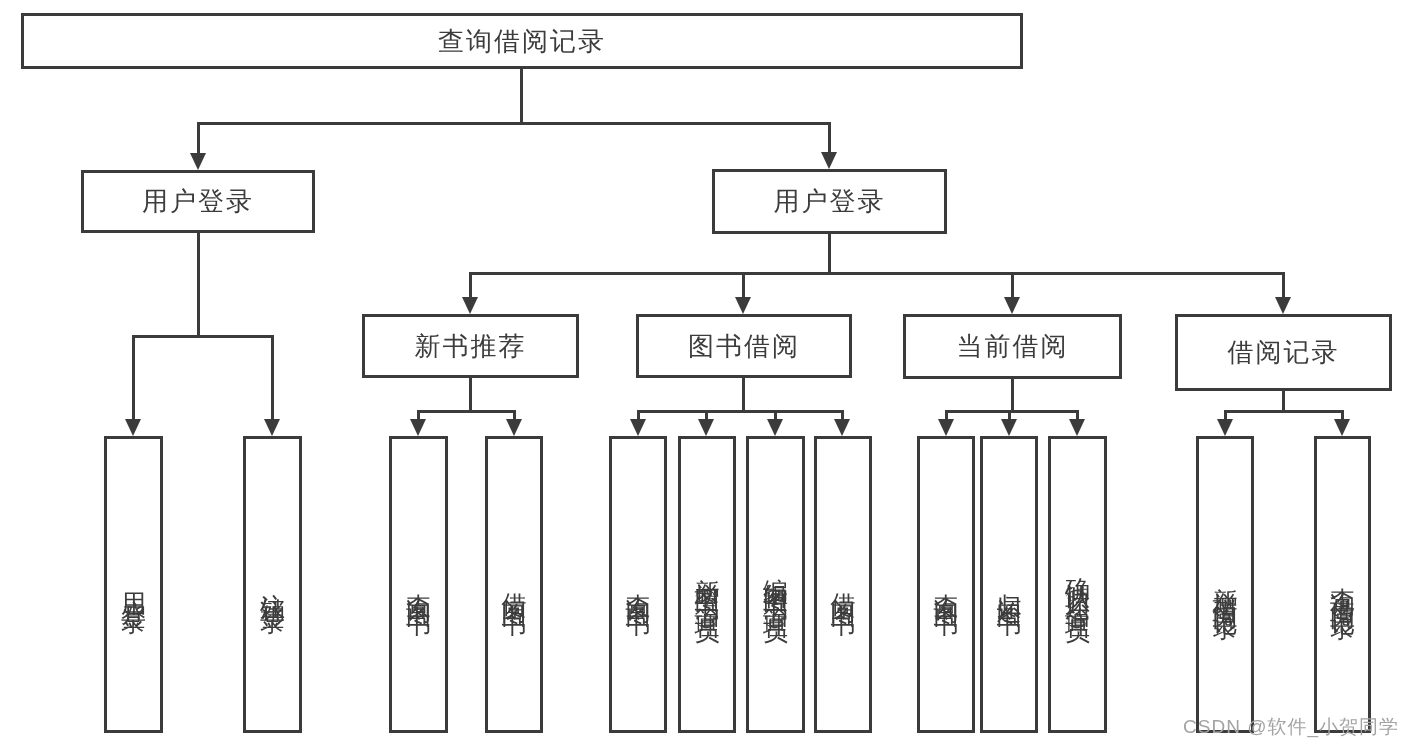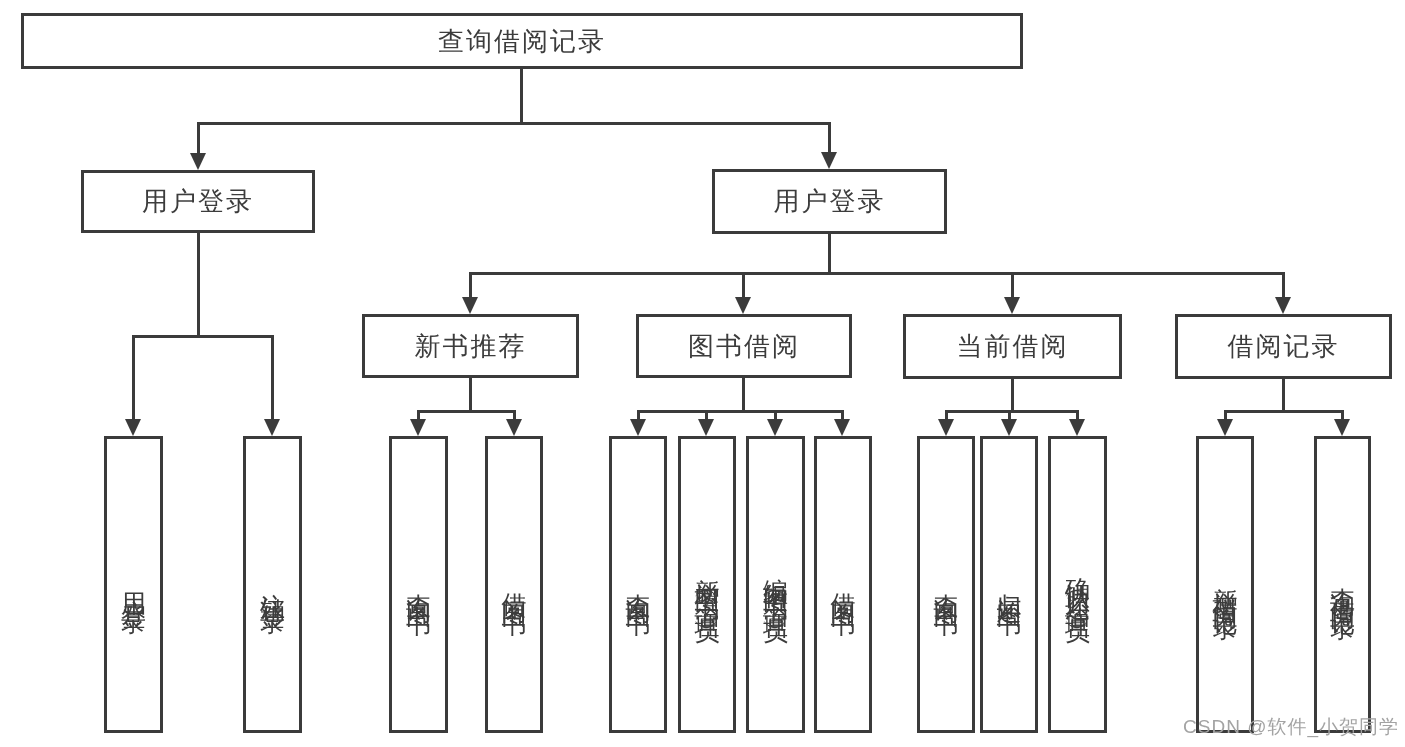--- a/index.html
+++ b/index.html
@@ -37,21 +37,21 @@
 <div class="canvas">
 
   <div class="box h" style="left:21px;top:13px;width:1002px;height:56px">查询借阅记录</div>
 
   <div class="box h" style="left:81px;top:170px;width:234px;height:63px">用户登录</div>
   <div class="box h" style="left:712px;top:169px;width:235px;height:65px">用户登录</div>
 
   <div class="box h" style="left:362px;top:314px;width:217px;height:64px">新书推荐</div>
   <div class="box h" style="left:903px;top:314px;width:219px;height:65px">当前借阅</div>
   <div class="box h" style="left:636px;top:314px;width:216px;height:64px">图书借阅</div>
-  <div class="box h" style="left:1175px;top:314px;width:217px;height:65px">借阅记录</div>
+  <div class="box h" style="left:1175px;top:314px;width:217px;height:77px">借阅记录</div>
 
   <div class="box v" style="left:104px;top:436px;width:59px;height:297px">
       <span>用户登录</span>
     </div>
   <div class="box v" style="left:243px;top:436px;width:59px;height:297px">
       <span>注销登录</span>
     </div>
   <div class="box v" style="left:389px;top:436px;width:59px;height:297px">
       <span>查询图书</span>
     </div>

